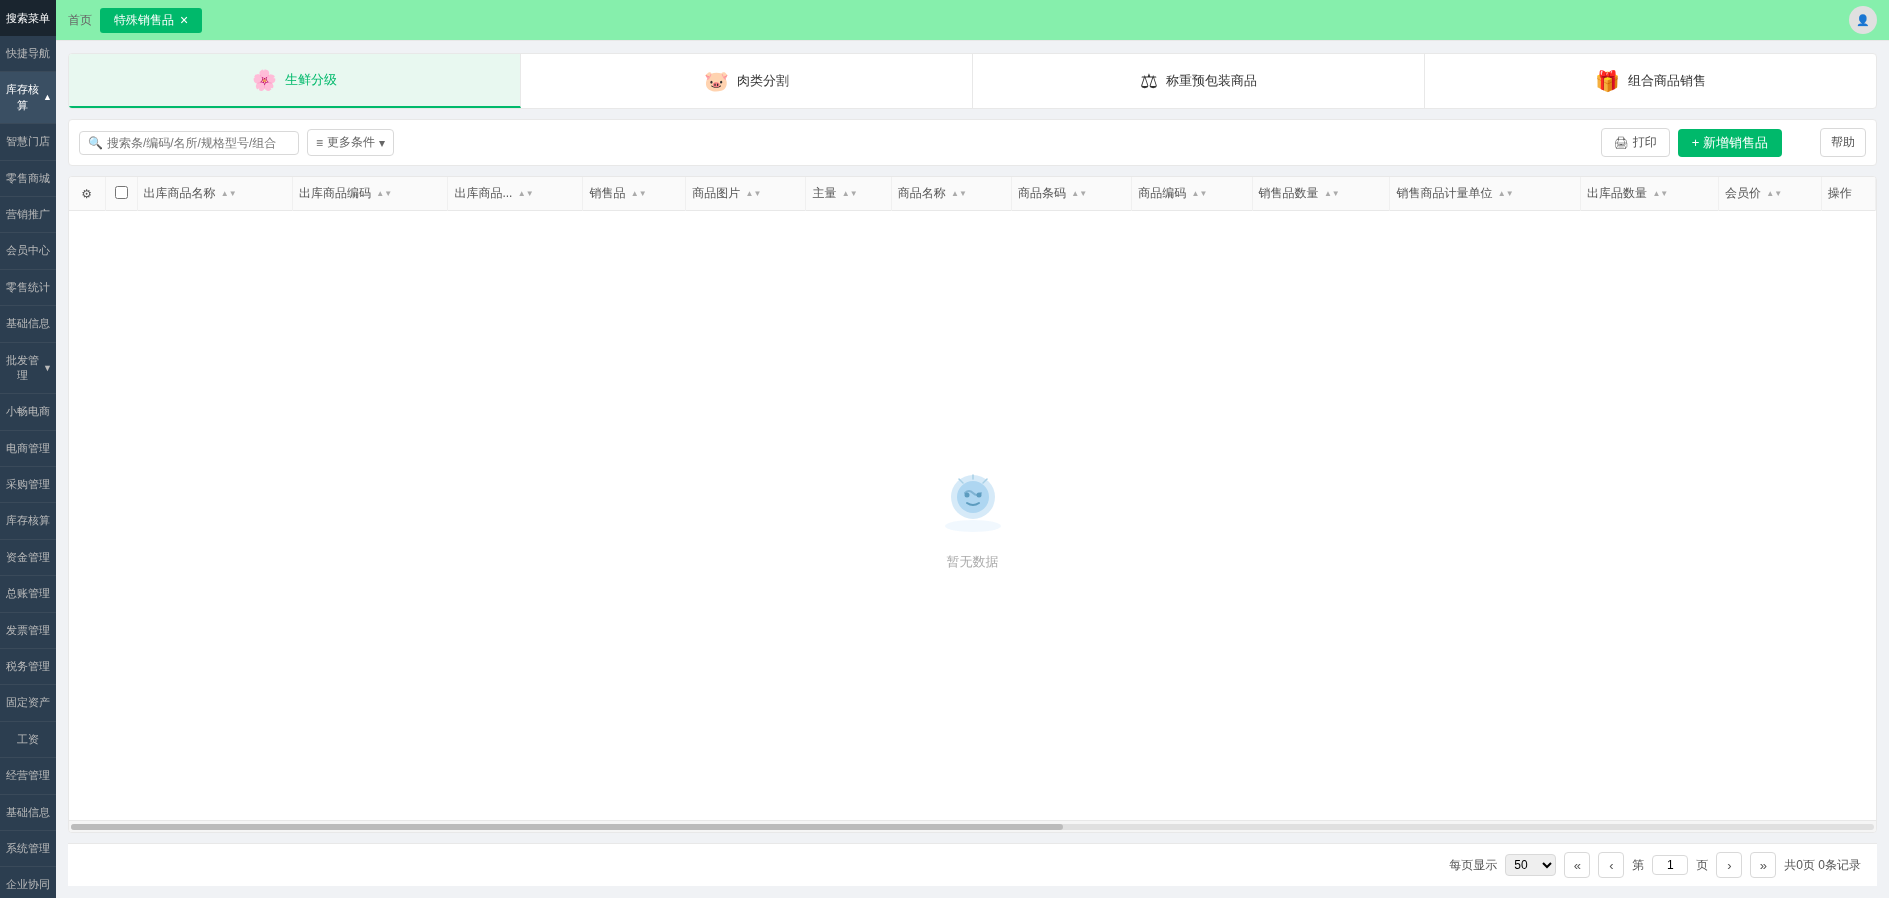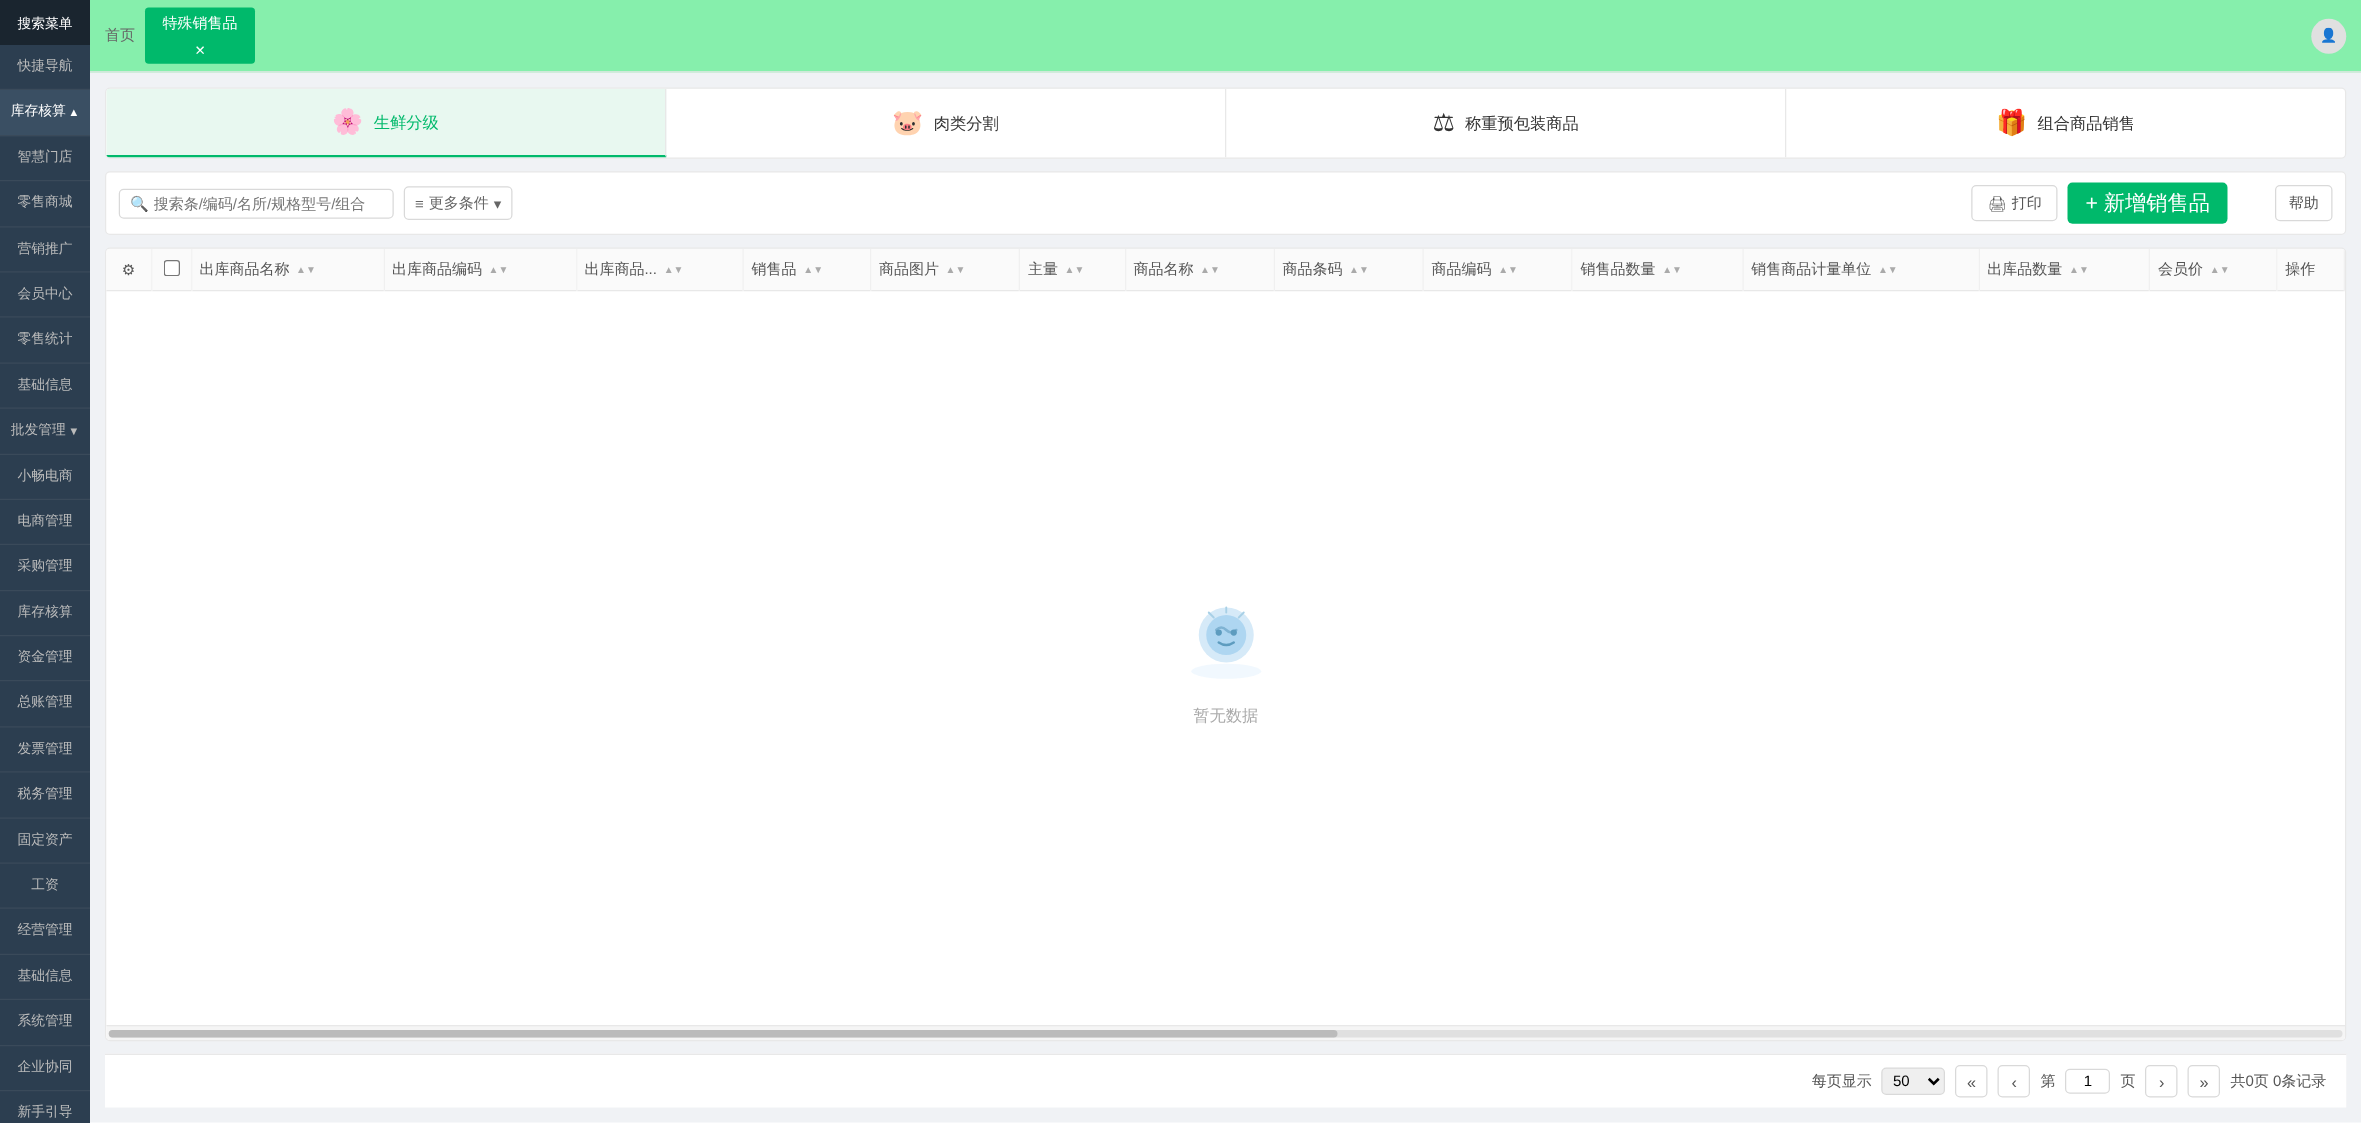--- a/index.html
+++ b/index.html
@@ -1,20 +1,20 @@
 <!DOCTYPE html>
 <html><head>
   <meta charset="utf-8">
   <style>
     * { box-sizing: border-box; margin: 0; padding: 0; }
     body { font-family: 'Microsoft YaHei', Arial, sans-serif; font-size: 12px; background: #f0f2f5; display: flex; height: 898px; overflow: hidden; }
 
     
     .sidebar {
-      width: 72px;
+      width: 56px;
       background: #2c3e50;
       color: #ccc;
       display: flex;
       flex-direction: column;
       flex-shrink: 0;
       height: 100%;
       overflow-y: auto;
       overflow-x: hidden;
     }
     .sidebar-logo {
@@ -64,21 +64,20 @@
     }
     .topbar-tab {
       background: #00b96b;
       color: #fff;
       padding: 4px 14px;
       border-radius: 3px;
       font-size: 12px;
       display: flex;
       align-items: center;
       gap: 6px;
-      flex-direction: column;
     }
     .topbar-tab .close-x {
       cursor: pointer;
       font-size: 14px;
       line-height: 1;
     }
     .top-right {
       margin-left: auto;
       display: flex;
       align-items: center;
@@ -185,21 +184,21 @@
       font-size: 12px;
       display: flex; align-items: center; gap: 4px;
     }
     .btn-add {
       padding: 5px 14px;
       background: #00b96b;
       color: #fff;
       border: none;
       border-radius: 4px;
       cursor: pointer;
-      font-size: 17px;
+      font-size: 13px;
       display: flex; align-items: center; gap: 4px;
     }
     .btn-help {
       padding: 5px 10px;
       border: 1px solid #d9d9d9;
       border-radius: 4px;
       background: #fff;
       color: #555;
       cursor: pointer;
       font-size: 12px;

